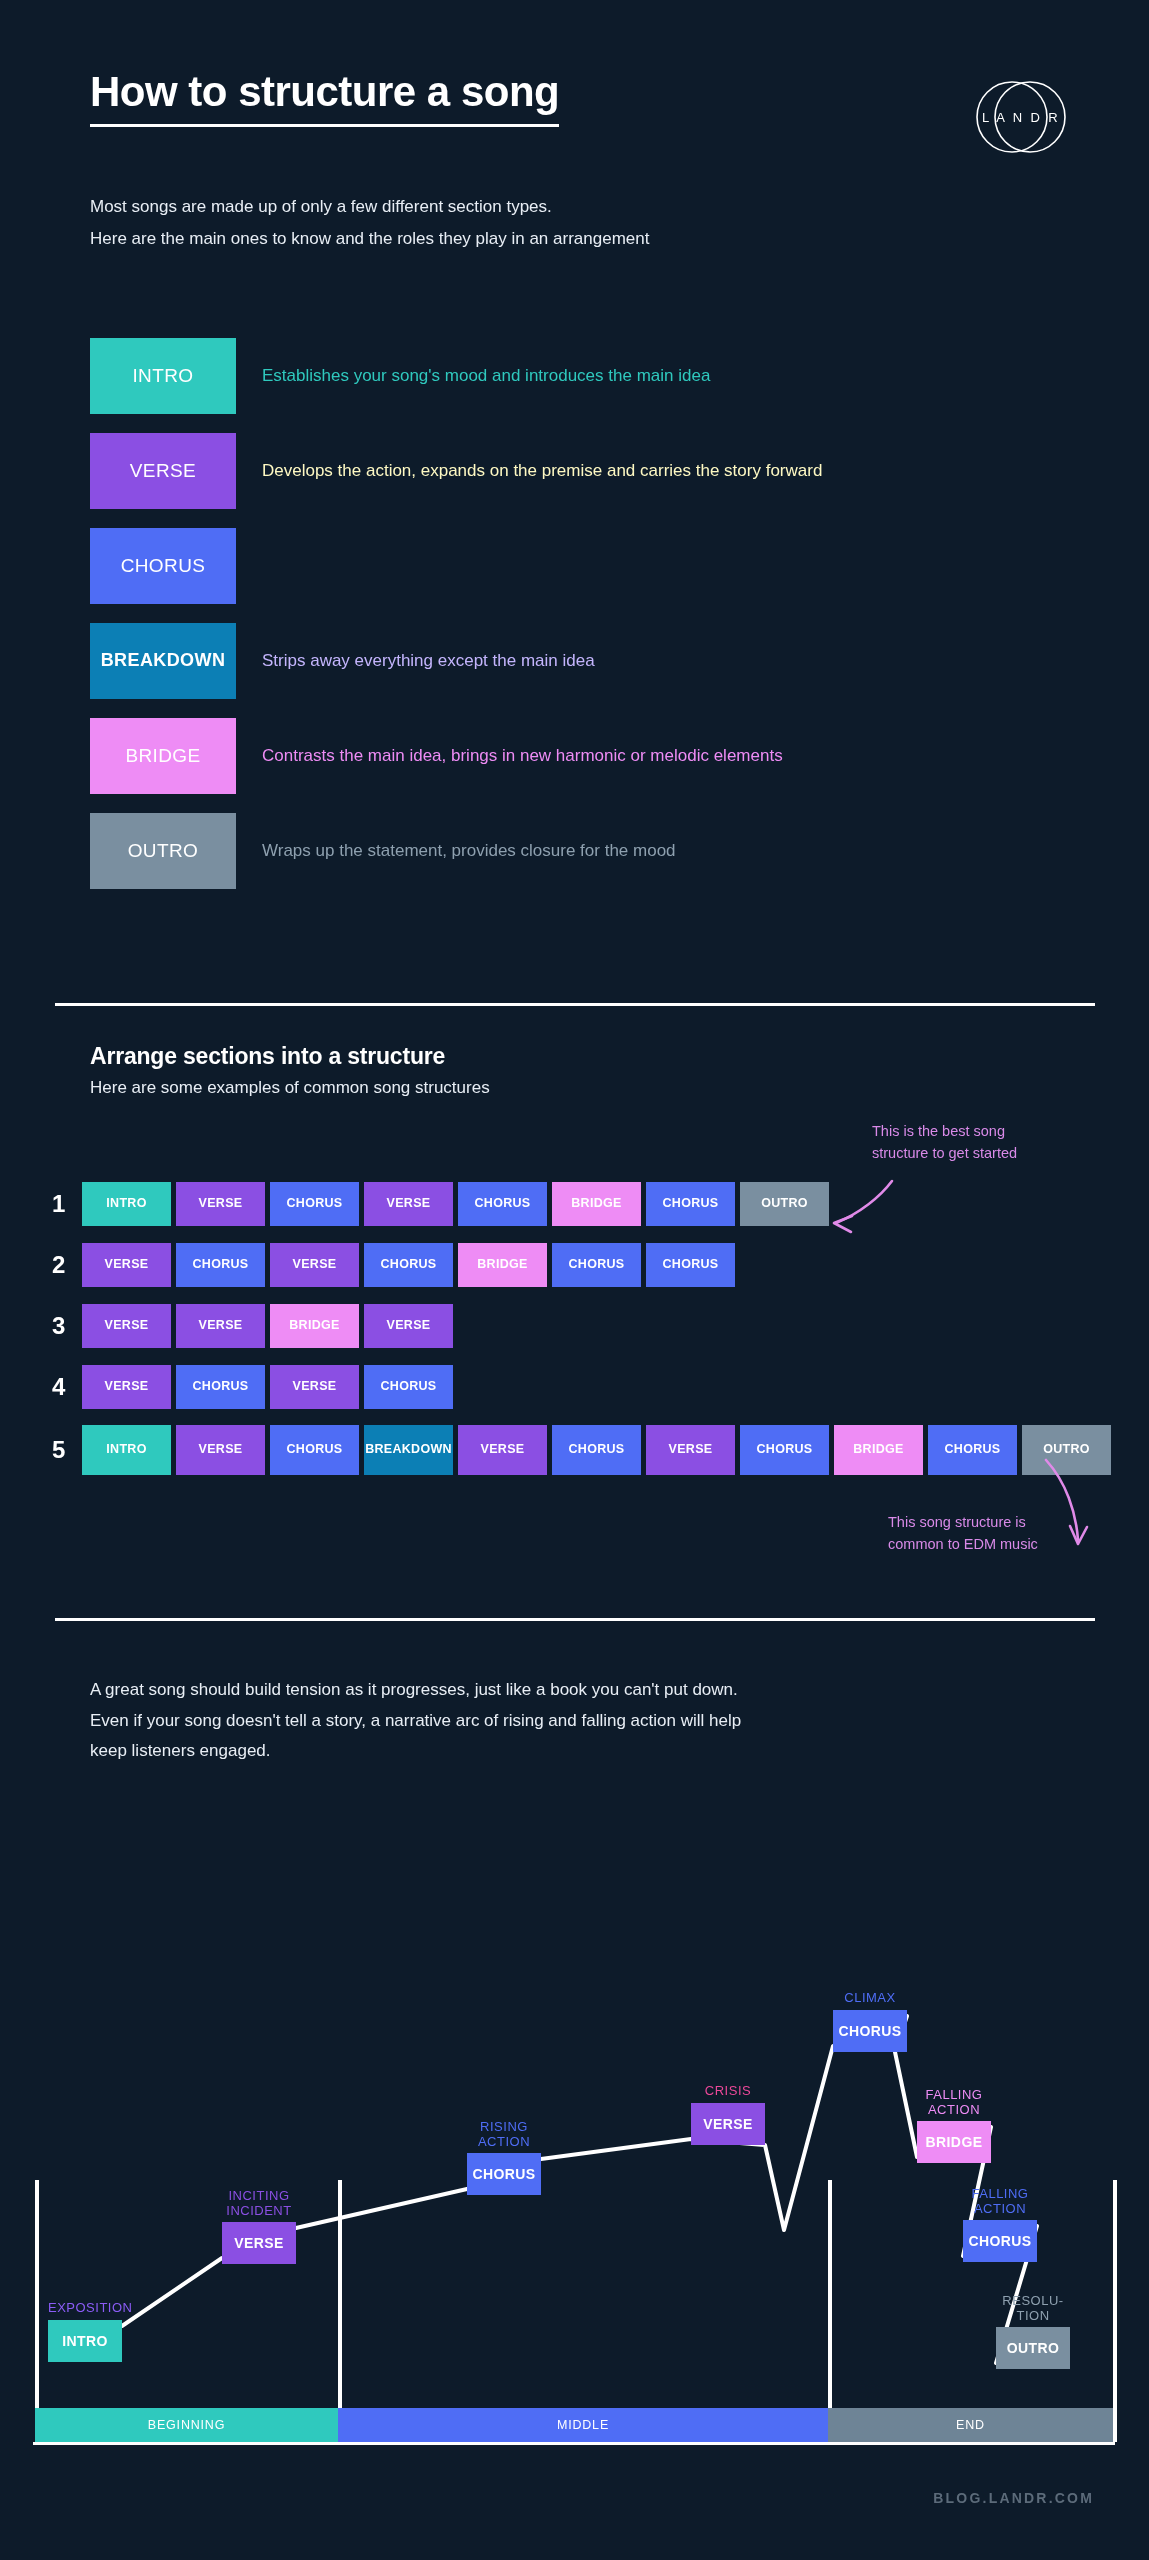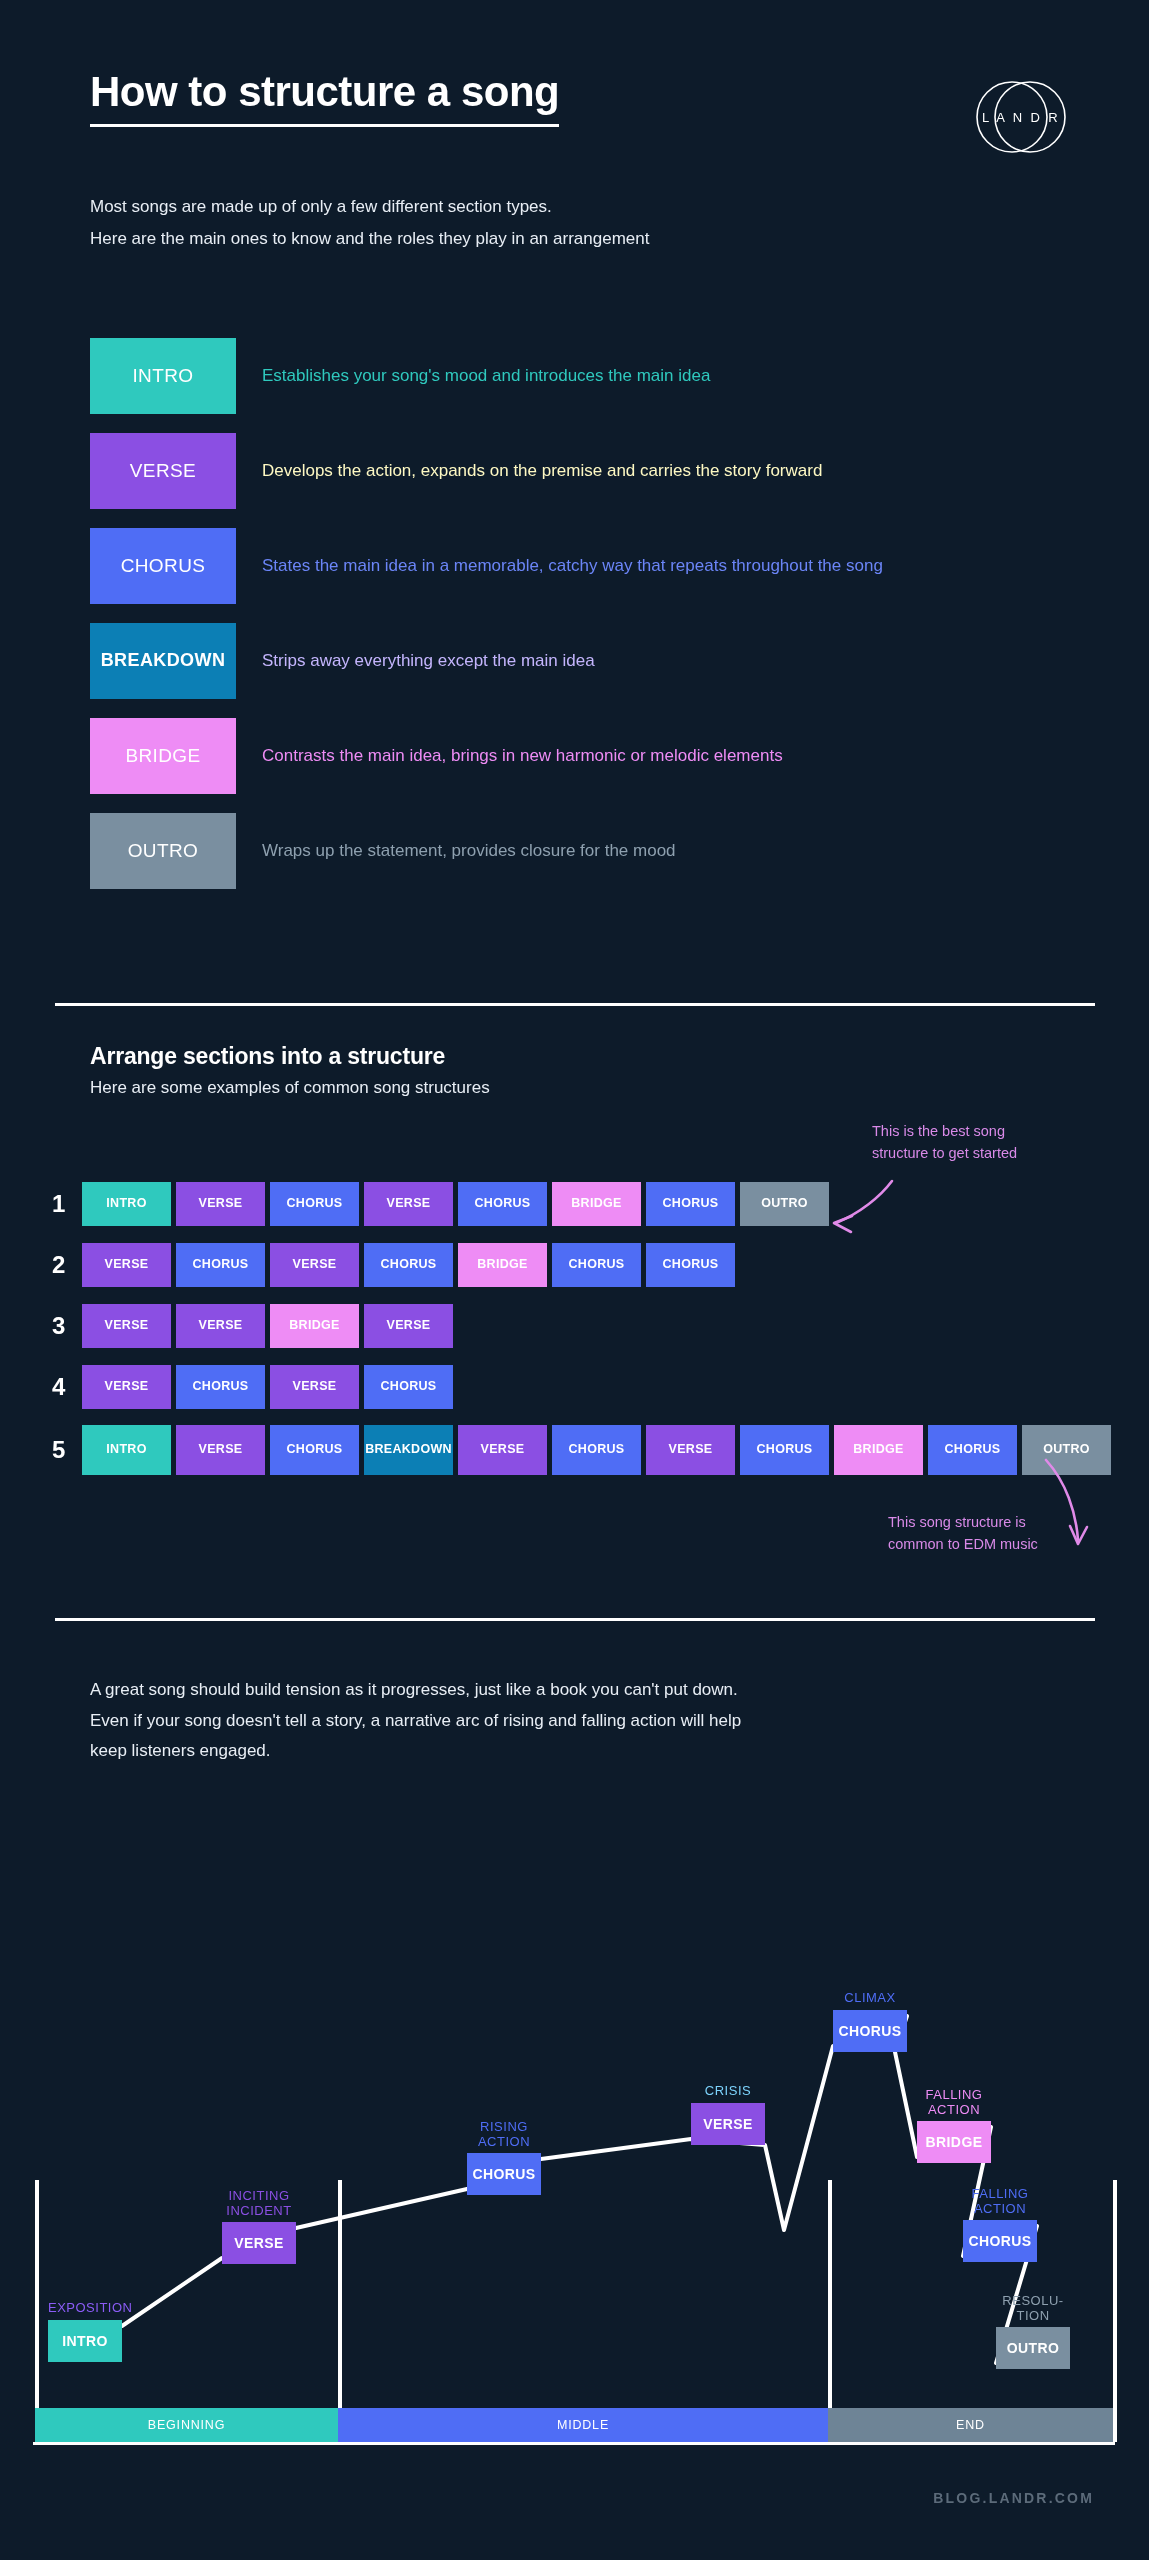--- a/index.html
+++ b/index.html
@@ -121,21 +121,20 @@
     <div class="brow">
       <div class="bchip" style="background: rgb(47, 201, 190);">INTRO</div>
       <div class="bdesc" style="color: rgb(47, 201, 190);">Establishes your song's mood and introduces the main idea</div>
     </div>
     <div class="brow">
       <div class="bchip" style="background: rgb(139, 79, 227);">VERSE</div>
       <div class="bdesc" style="color: #fef9c3;">Develops the action, expands on the premise and carries the story forward</div>
     </div>
     <div class="brow">
       <div class="bchip" style="background: rgb(79, 109, 245);">CHORUS</div>
-      <div class="bdesc" style="color: rgb(107, 133, 247);">States the main idea in a memorable, catchy way that repeats throughout the song</div>
     </div>
     <div class="brow">
       <div class="bchip two" style="background: rgb(12, 127, 181);">
         <div>BREAK</div>
         <div>DOWN</div>
       </div>
       <div class="bdesc" style="color: #c4b5fd;">Strips away everything except the main idea</div>
     </div>
     <div class="brow">
       <div class="bchip" style="background: rgb(238, 140, 245);">BRIDGE</div>
@@ -261,21 +260,21 @@
     <div class="nlabel" style="color: rgb(139, 79, 227); left: 179px; width: 160px; text-align: center; top: 348px;">
       <div>INCITING</div>
       <div>INCIDENT</div>
     </div>
     <div class="node" style="left: 467px; top: 313px; width: 74px; height: 42px; background: rgb(79, 109, 245);">CHORUS</div>
     <div class="nlabel" style="color: rgb(79, 109, 245); left: 424px; width: 160px; text-align: center; top: 279px;">
       <div>RISING</div>
       <div>ACTION</div>
     </div>
     <div class="node" style="left: 691px; top: 263px; width: 74px; height: 42px; background: rgb(139, 79, 227);">VERSE</div>
-    <div class="nlabel" style="color: #7dd3fc; left: 648px; width: 160px; text-align: center; top: 243px;">
+    <div class="nlabel" style="color: #ec4899; left: 648px; width: 160px; text-align: center; top: 243px;">
       <div>CRISIS</div>
     </div>
     <div class="node" style="left: 833px; top: 170px; width: 74px; height: 42px; background: rgb(79, 109, 245);">CHORUS</div>
     <div class="nlabel" style="color: rgb(79, 109, 245); left: 790px; width: 160px; text-align: center; top: 150px;">
       <div>CLIMAX</div>
     </div>
     <div class="node" style="left: 917px; top: 281px; width: 74px; height: 42px; background: rgb(238, 140, 245);">BRIDGE</div>
     <div class="nlabel" style="color: rgb(238, 140, 245); left: 874px; width: 160px; text-align: center; top: 247px;">
       <div>FALLING</div>
       <div>ACTION</div>

